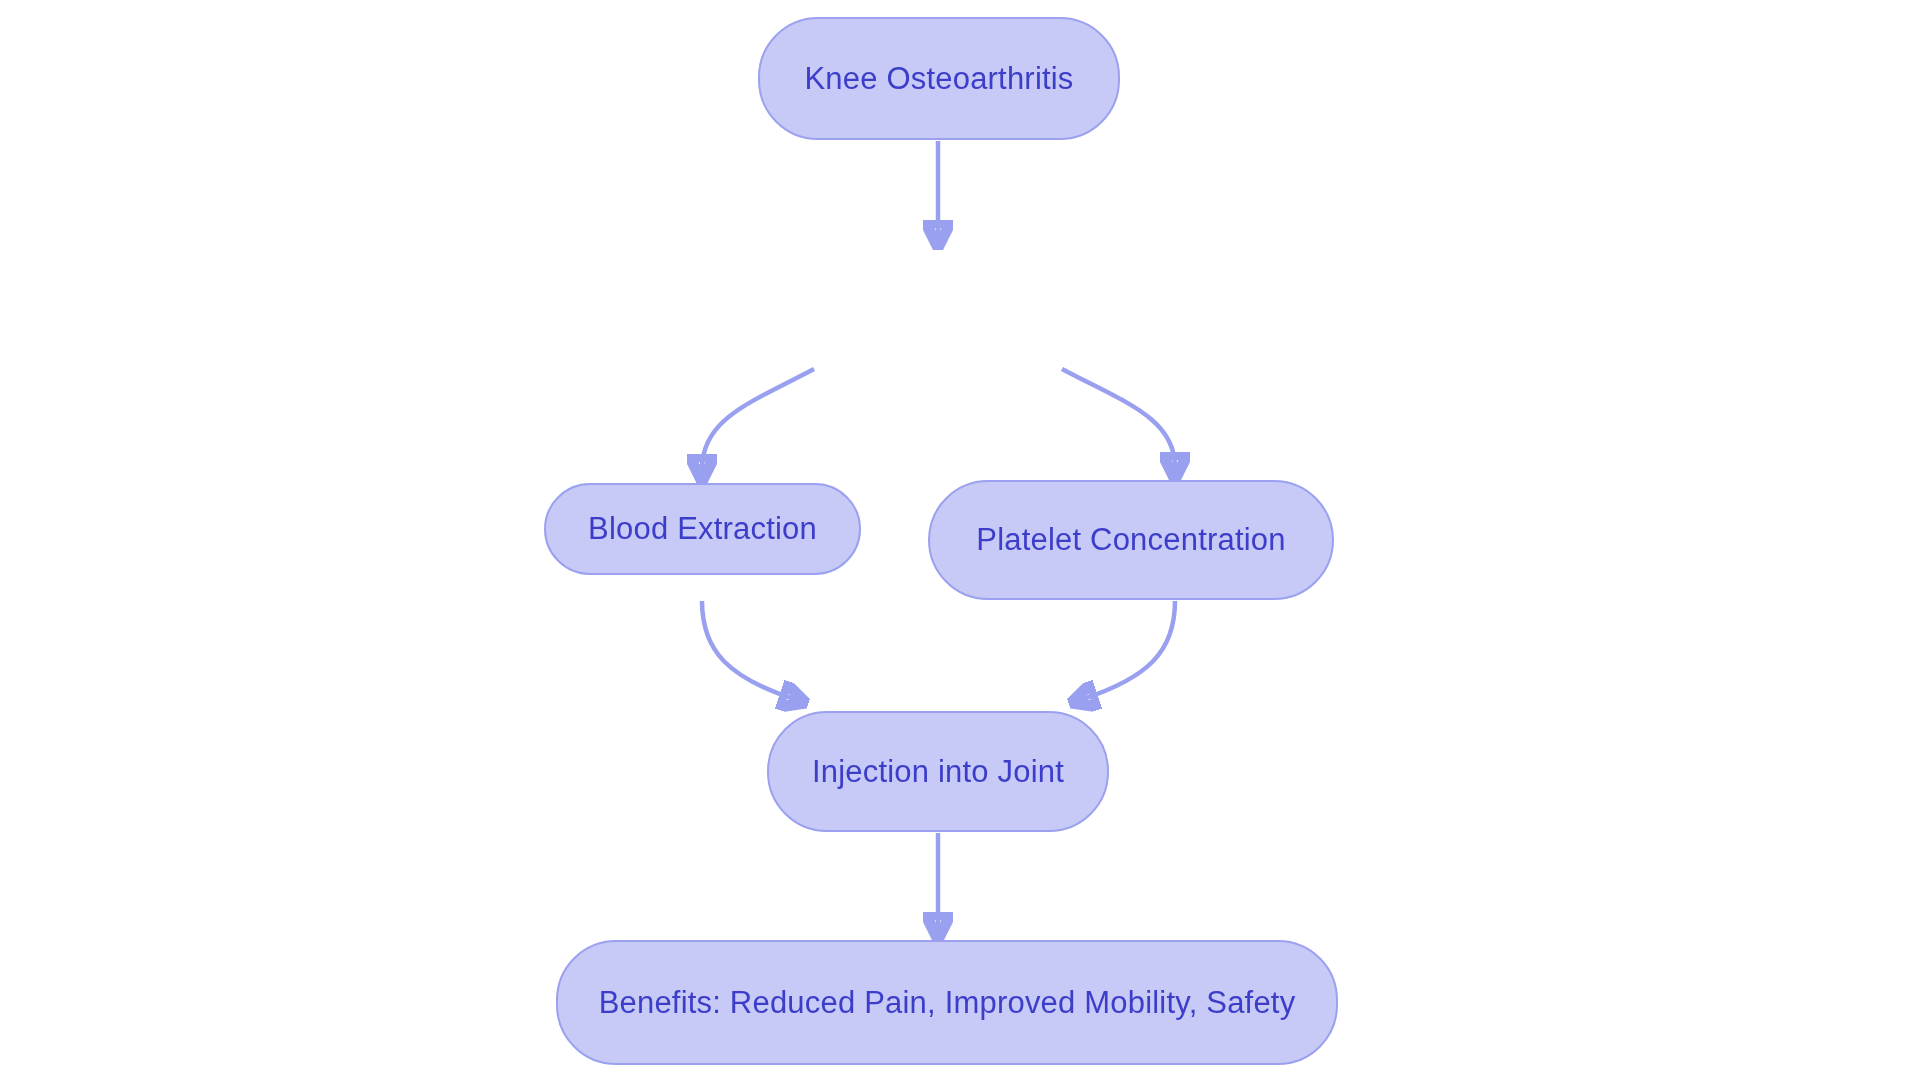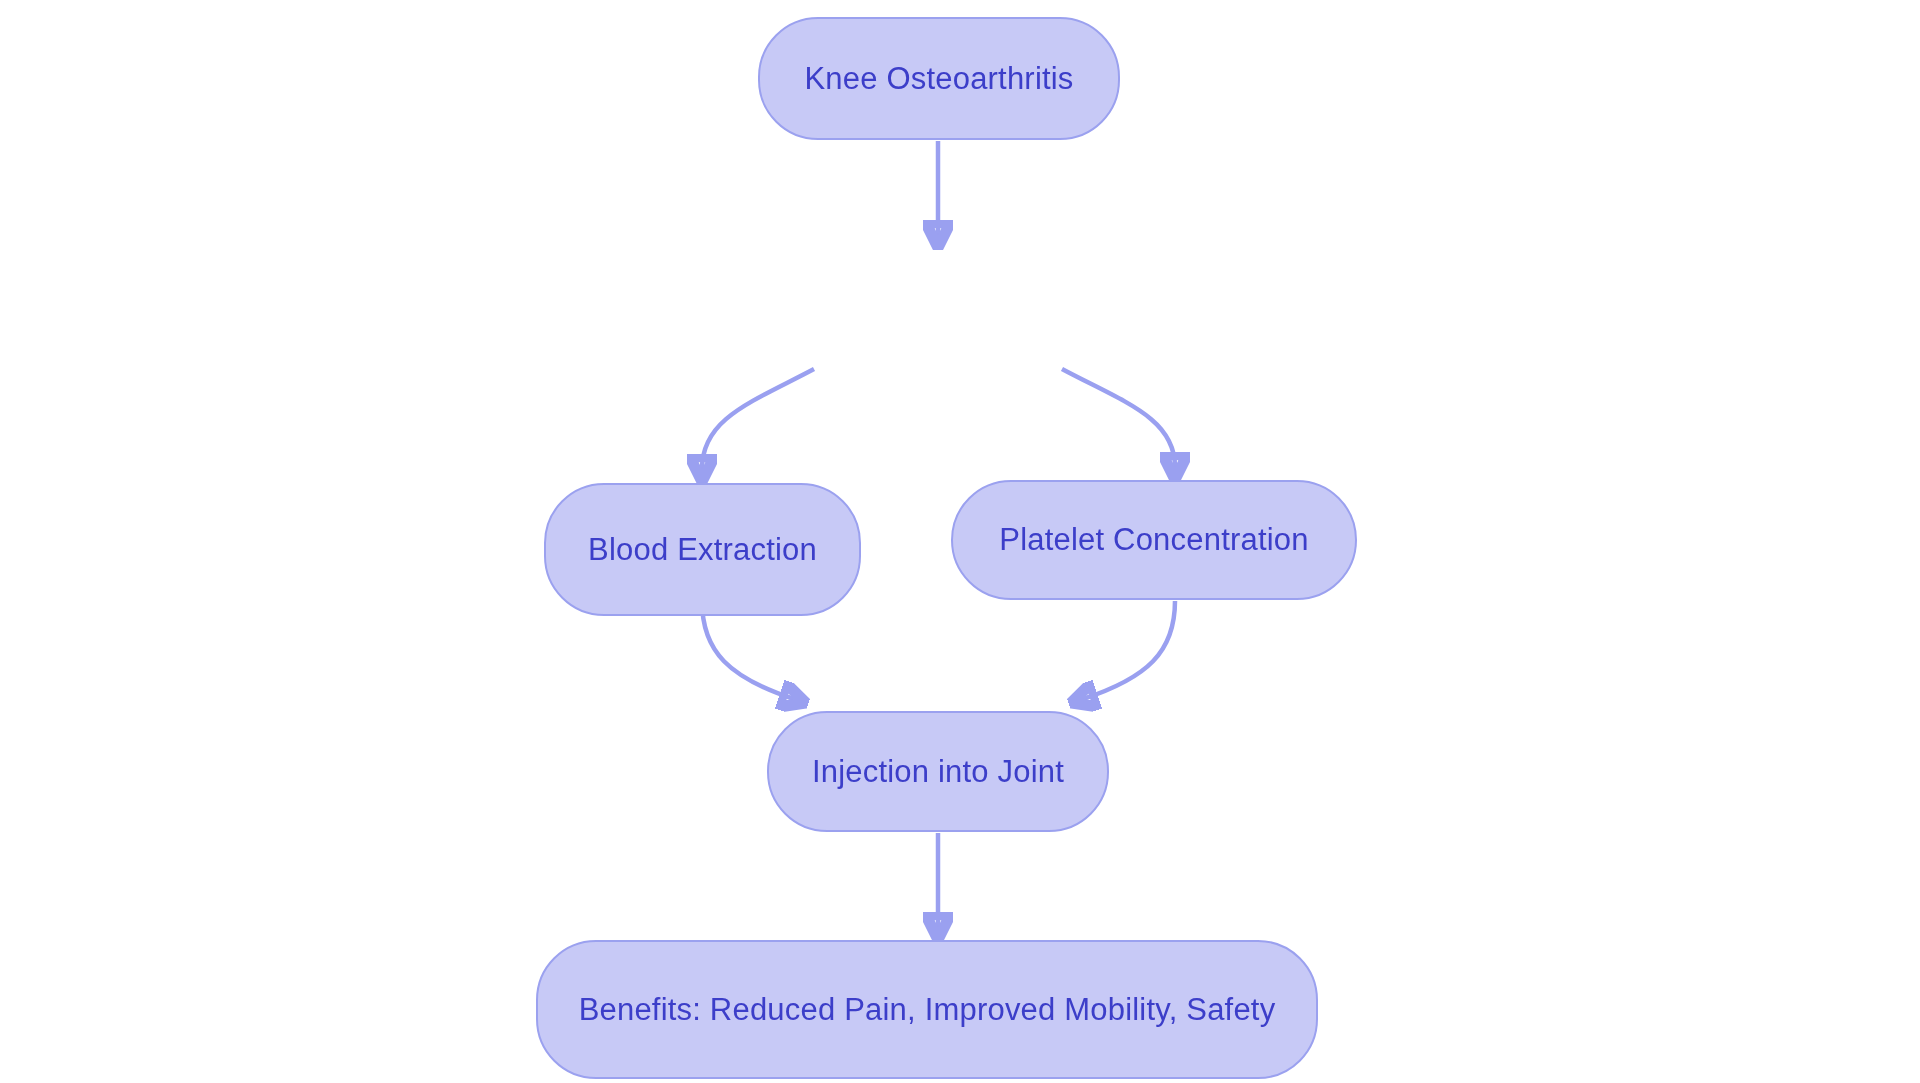--- a/index.html
+++ b/index.html
@@ -64,29 +64,29 @@
     <path d="M 702 601 C 702 652 730 678 794 699" marker-end="url(#arrowhead)"></path>
     <path d="M 1175 601 C 1175 652 1147 678 1083 699" marker-end="url(#arrowhead)"></path>
     <path d="M 938 833 L 938 927" marker-end="url(#arrowhead)"></path>
   </svg>
 
   <div class="node" style="left:758px; top:17px;  width:362px; height:123px;">
     <span>Knee Osteoarthritis</span>
   </div>
 
 
-  <div class="node" style="left:544px; top:483px; width:317px; height:133px;">
+  <div class="node" style="left:544px; top:483px; width:317px; height:92px;">
     <span>Blood Extraction</span>
   </div>
 
-  <div class="node" style="left:951px; top:480px; width:406px; height:120px;">
+  <div class="node" style="left:928px; top:480px; width:406px; height:120px;">
     <span>Platelet Concentration</span>
   </div>
 
   <div class="node" style="left:767px; top:711px; width:342px; height:121px;justify-content:center;">
     <span>Injection into Joint</span>
   </div>
 
-  <div class="node" style="left:536px; top:940px; width:782px; height:139px;text-align:center;">
+  <div class="node" style="left:556px; top:940px; width:782px; height:125px;text-align:center;">
     <span>Benefits: Reduced Pain, Improved Mobility, Safety</span>
   </div>
 
 </div>
 
 </body></html>

